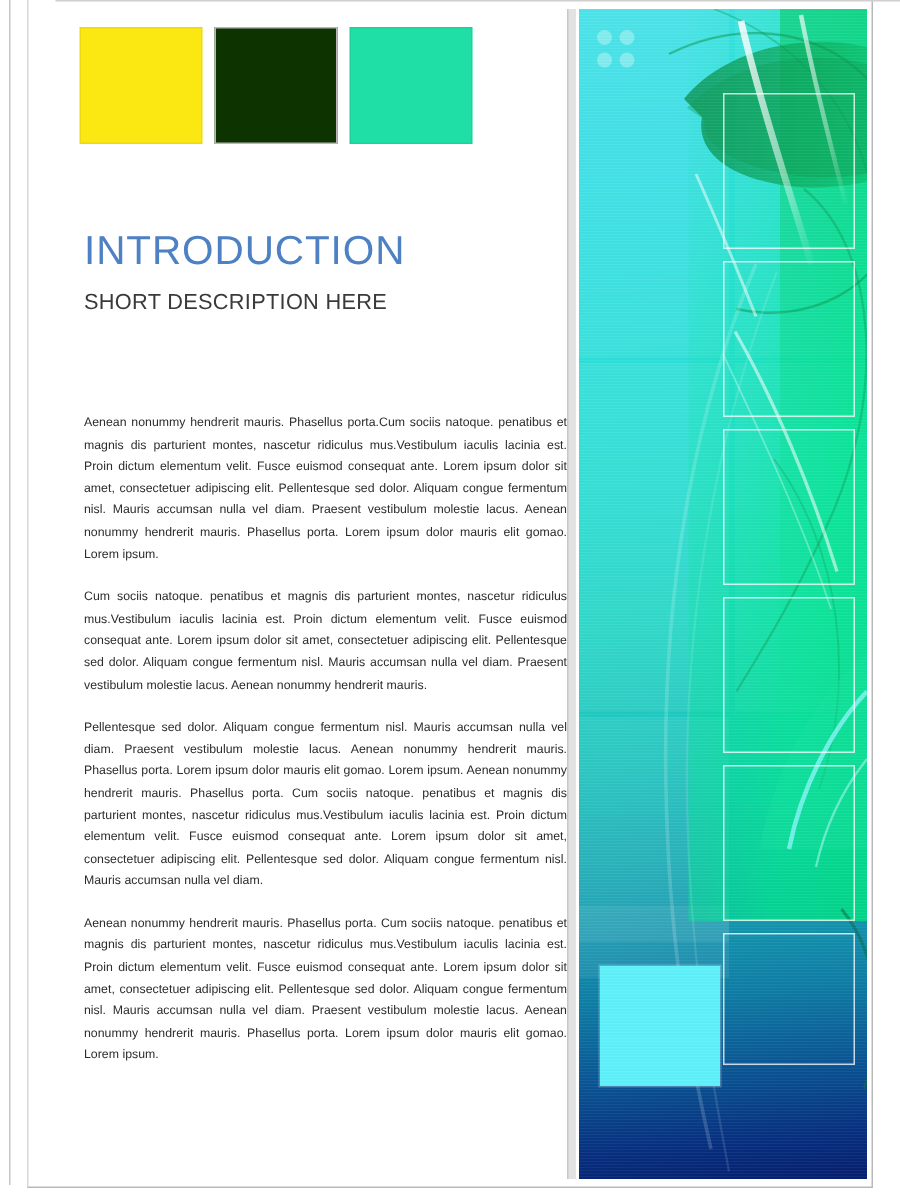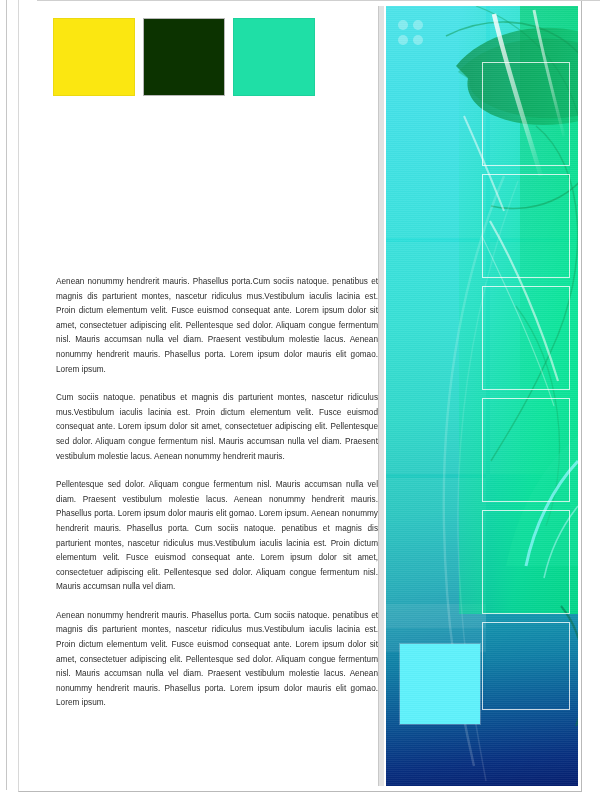--- a/index.html
+++ b/index.html
@@ -250,20 +250,24 @@
   </div>
 
   <div class="content-col">
 
     <div class="swatch-row">
       <div class="swatch sw-yellow" style="background:#fbe711"></div>
       <div class="swatch sw-dark" style="background:#0c3300"></div>
       <div class="swatch sw-green" style="background:#1fdfa6"></div>
     </div>
 
+    <div class="title-block">
+      <div class="doc-title">INTRODUCTION</div>
+      <div class="doc-subtitle">SHORT DESCRIPTION HERE</div>
+    </div>
 
     <div class="body-copy">
       <p class="para">Aenean nonummy hendrerit mauris. Phasellus porta.Cum sociis natoque. penatibus et magnis dis parturient montes, nascetur ridiculus mus.Vestibulum iaculis lacinia est. Proin dictum elementum velit. Fusce euismod consequat ante. Lorem ipsum dolor sit amet, consectetuer adipiscing elit. Pellentesque sed dolor. Aliquam congue fermentum nisl. Mauris accumsan nulla vel diam. Praesent vestibulum molestie lacus. Aenean nonummy hendrerit mauris. Phasellus porta. Lorem ipsum dolor mauris elit gomao. Lorem ipsum.</p>
       <p class="para">Cum sociis natoque. penatibus et magnis dis parturient montes, nascetur ridiculus mus.Vestibulum iaculis lacinia est. Proin dictum elementum velit. Fusce euismod consequat ante. Lorem ipsum dolor sit amet, consectetuer adipiscing elit. Pellentesque sed dolor. Aliquam congue fermentum nisl. Mauris accumsan nulla vel diam. Praesent vestibulum molestie lacus. Aenean nonummy hendrerit mauris.</p>
       <p class="para">Pellentesque sed dolor. Aliquam congue fermentum nisl. Mauris accumsan nulla vel diam. Praesent vestibulum molestie lacus. Aenean nonummy hendrerit mauris. Phasellus porta. Lorem ipsum dolor mauris elit gomao. Lorem ipsum. Aenean nonummy hendrerit mauris. Phasellus porta. Cum sociis natoque. penatibus et magnis dis parturient montes, nascetur ridiculus mus.Vestibulum iaculis lacinia est. Proin dictum elementum velit. Fusce euismod consequat ante. Lorem ipsum dolor sit amet, consectetuer adipiscing elit. Pellentesque sed dolor. Aliquam congue fermentum nisl. Mauris accumsan nulla vel diam.</p>
       <p class="para">Aenean nonummy hendrerit mauris. Phasellus porta. Cum sociis natoque. penatibus et magnis dis parturient montes, nascetur ridiculus mus.Vestibulum iaculis lacinia est. Proin dictum elementum velit. Fusce euismod consequat ante. Lorem ipsum dolor sit amet, consectetuer adipiscing elit. Pellentesque sed dolor. Aliquam congue fermentum nisl. Mauris accumsan nulla vel diam. Praesent vestibulum molestie lacus. Aenean nonummy hendrerit mauris. Phasellus porta. Lorem ipsum dolor mauris elit gomao. Lorem ipsum.</p>
     </div>
 
   </div>
 

